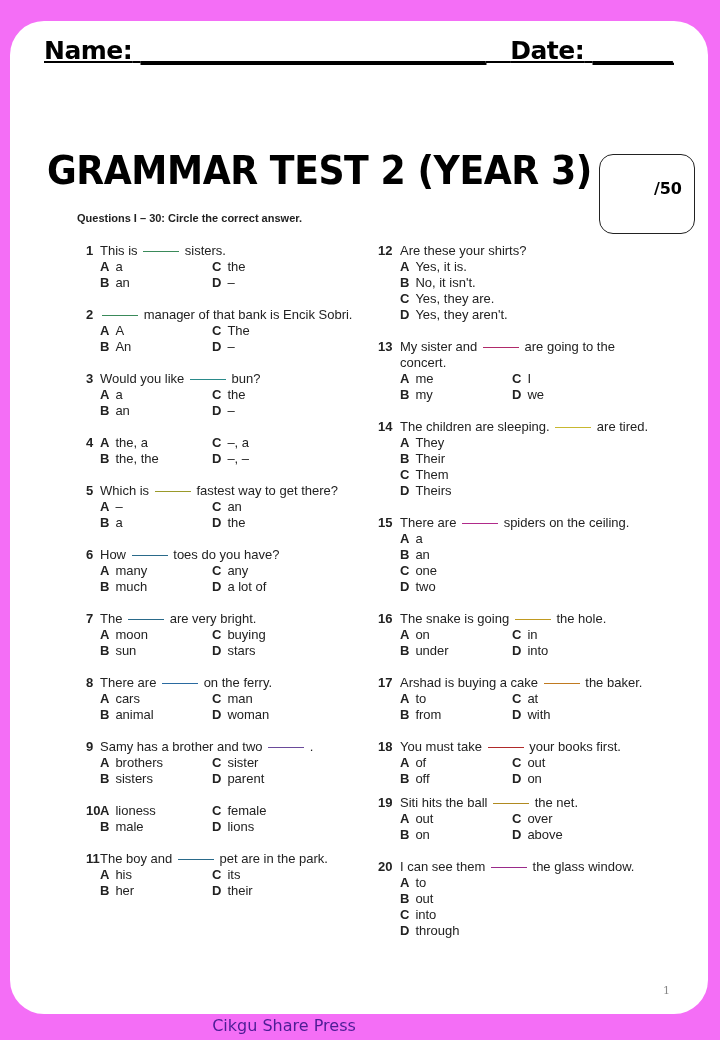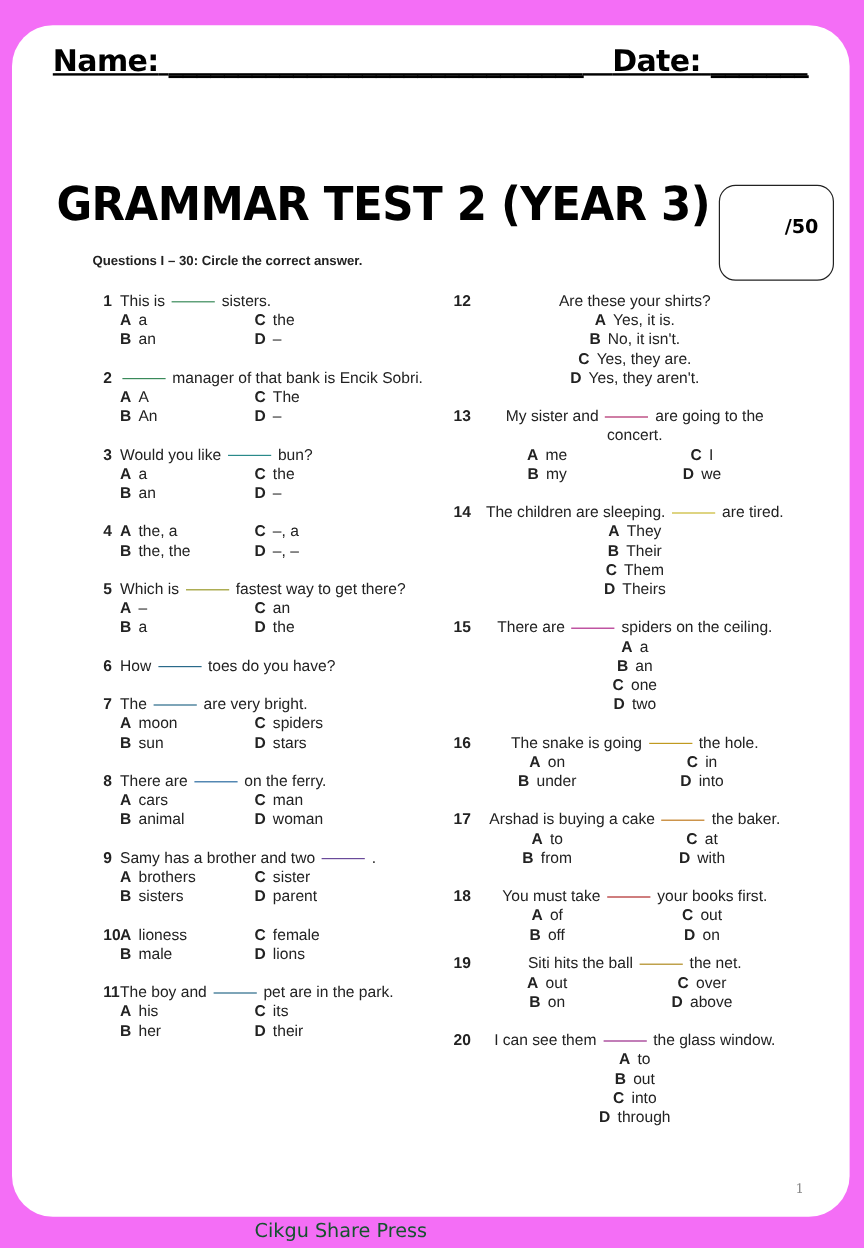--- a/index.html
+++ b/index.html
@@ -30,29 +30,29 @@
     font-weight:bold; font-size:16px; color:#000;
   }
   .instructions {
     position:absolute; left:77px; top:212px; font-weight:bold; font-size:11px; color:#222;
   }
   .col { position:absolute; top:243px; font-size:13px; line-height:16px; color:#222; }
   .col.left { left:86px; width:270px; }
   .col.right { left:378px; width:280px; }
   .q { position:relative; padding-left:14px; margin-bottom:16px; }
   .q .num { position:absolute; left:0; top:0; font-weight:bold; }
-  .col.right .q { padding-left:22px;text-align:center; }
+  .col.right .q { padding-left:22px; }
   .q .stem { display:block; }
   .blank { display:inline-block; width:36px; border-bottom:1.5px solid #3a8a6a; margin:0 2px; vertical-align:3px; }
   .opts { display:grid; grid-template-columns:112px 1fr; }
   .opts.one { grid-template-columns:1fr; }
   .opt b { font-weight:bold; margin-right:6px; }
   .page-num { position:absolute; right:50px; top:984px; font-size:11px; color:#888; font-family:"DejaVu Serif", serif; }
   .footer {
-    position:absolute; left:0; width:568px; top:1016px; text-align:center; color:#14532d;
+    position:absolute; left:0; width:568px; top:1016px; text-align:center; color:#4c1d95;
     font-family:"DejaVu Sans", sans-serif; font-size:16px;
   }
 </style>
 </head>
 <body>
 
 <div class="sheet"></div>
 
 <div class="name-line">
   <span>Name:</span>
@@ -116,27 +116,33 @@
       <div class="opts">
         <span class="opt"><b>A</b><span>–</span></span>
         <span class="opt"><b>C</b><span>an</span></span>
         <span class="opt"><b>B</b><span>a</span></span>
         <span class="opt"><b>D</b><span>the</span></span>
       </div>
     </div>
     <div class="q" style="margin-bottom: 16px;">
       <span class="num">6</span>
       <span class="stem"><span>How</span> <span class="blank" style="border-color:#2a6a8a"></span> <span>toes do you have?</span></span>
+      <div class="opts">
+        <span class="opt"><b>A</b><span>many</span></span>
+        <span class="opt"><b>C</b><span>any</span></span>
+        <span class="opt"><b>B</b><span>much</span></span>
+        <span class="opt"><b>D</b><span>a lot of</span></span>
+      </div>
     </div>
     <div class="q" style="margin-bottom: 16px;">
       <span class="num">7</span>
       <span class="stem"><span>The</span> <span class="blank" style="border-color:#2a6a8a"></span> <span>are very bright.</span></span>
       <div class="opts">
         <span class="opt"><b>A</b><span>moon</span></span>
-        <span class="opt"><b>C</b><span>spiders</span></span>
+        <span class="opt"><b>C</b><span>buying</span></span>
         <span class="opt"><b>B</b><span>sun</span></span>
         <span class="opt"><b>D</b><span>stars</span></span>
       </div>
     </div>
     <div class="q" style="margin-bottom: 16px;">
       <span class="num">8</span>
       <span class="stem"><span>There are</span> <span class="blank" style="border-color:#2a6aa0"></span> <span>on the ferry.</span></span>
       <div class="opts">
         <span class="opt"><b>A</b><span>cars</span></span>
         <span class="opt"><b>C</b><span>man</span></span>

